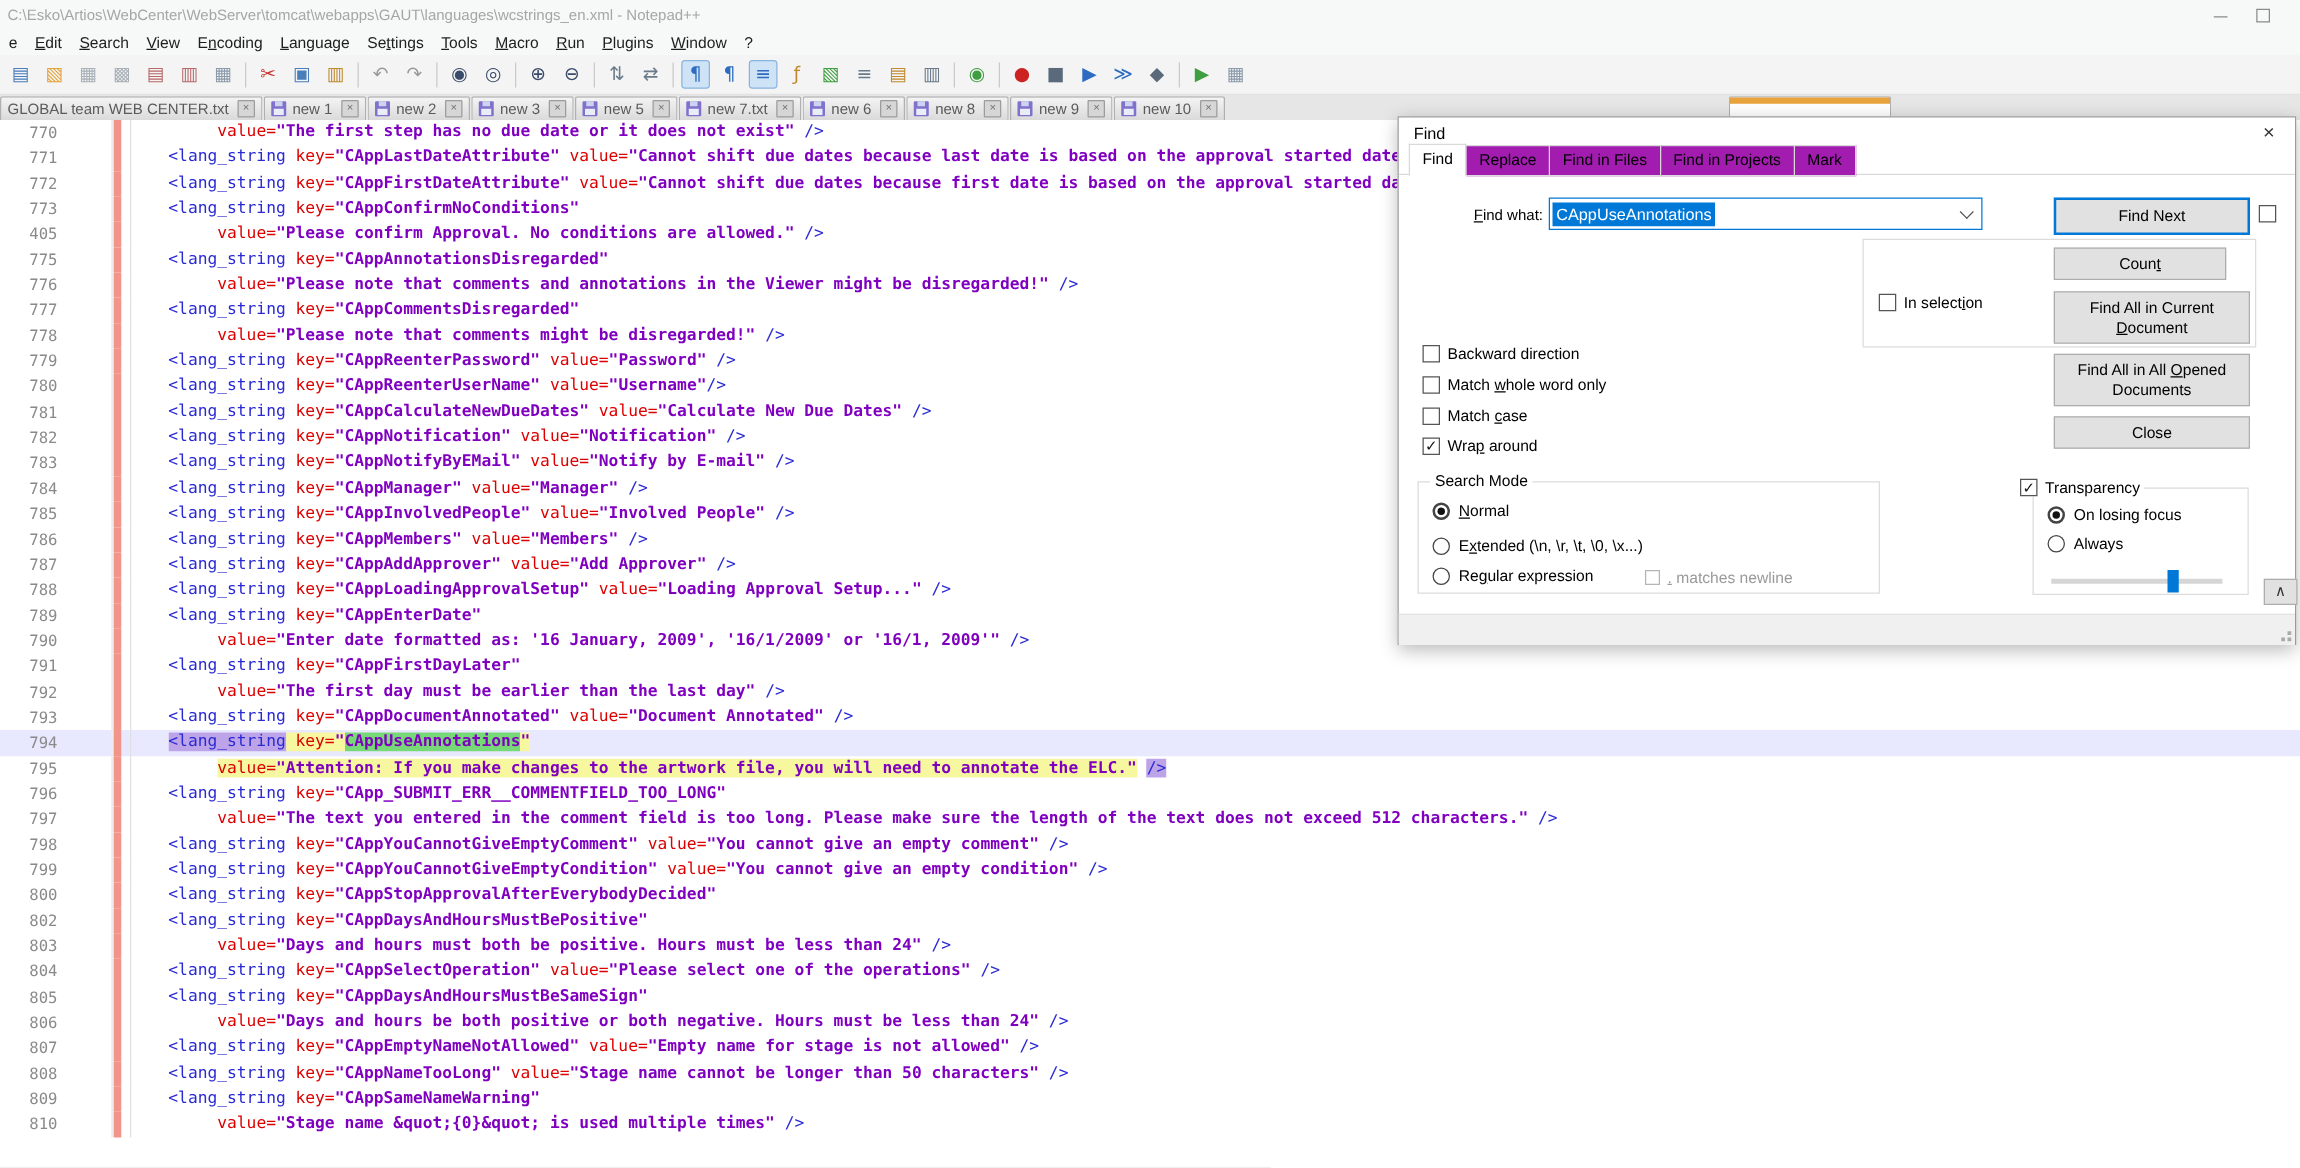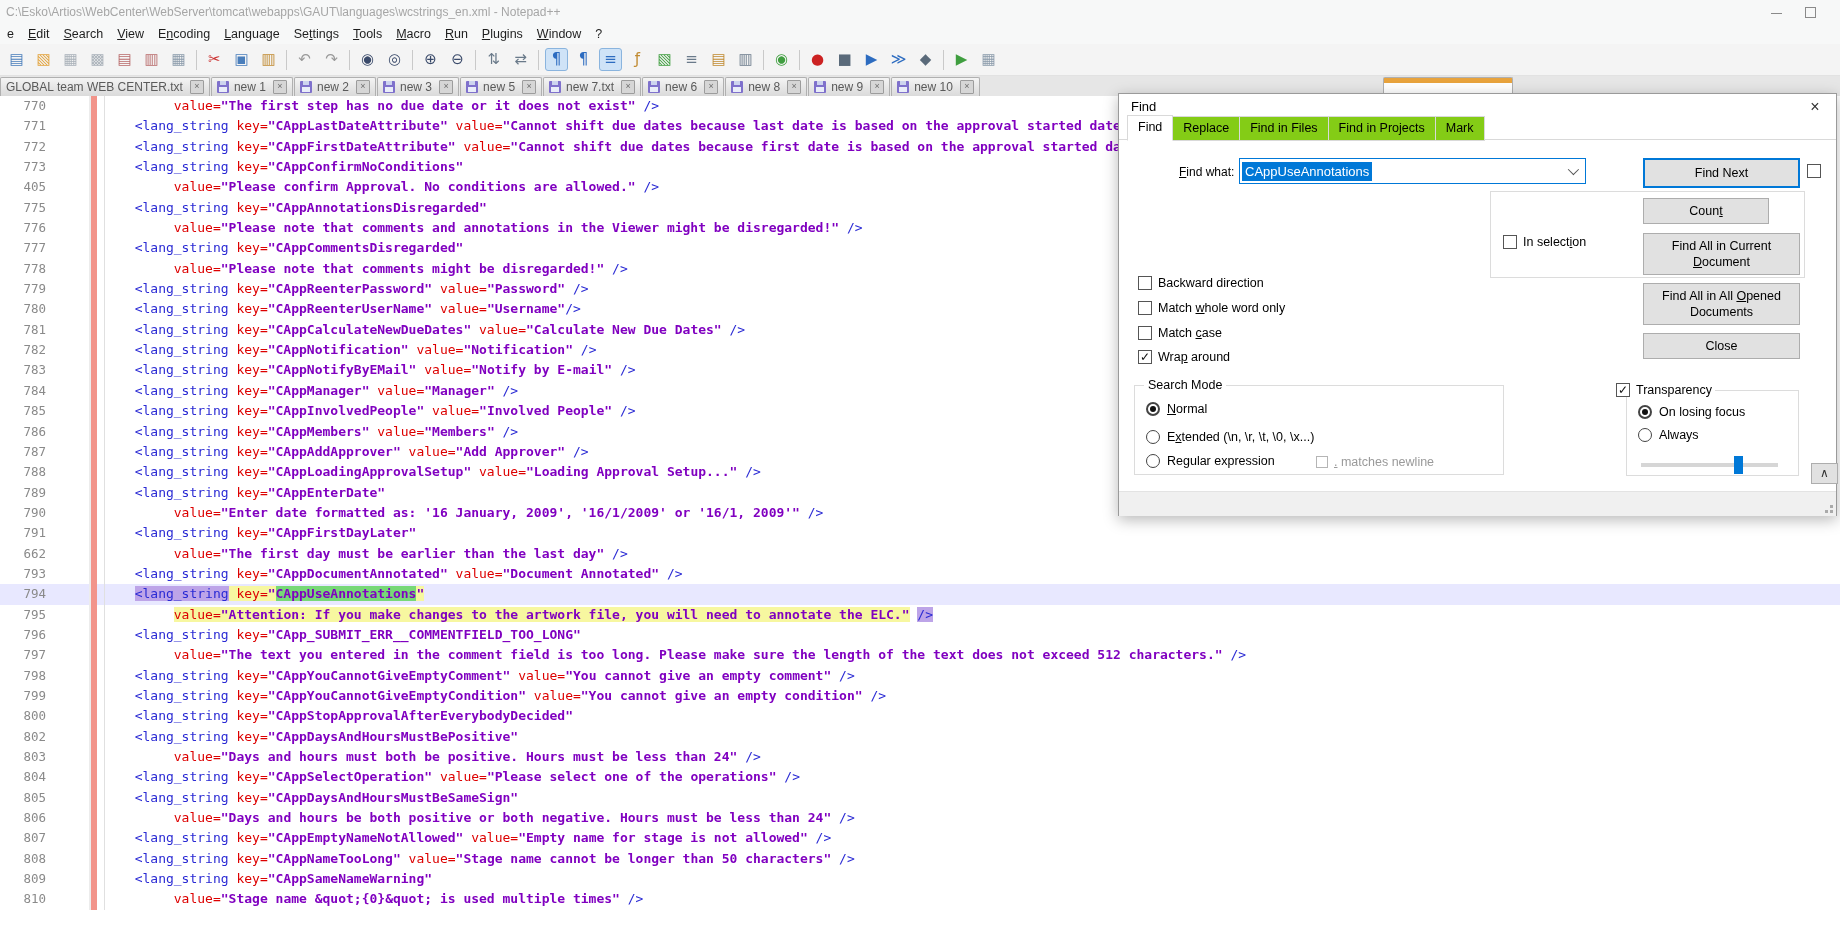--- a/index.html
+++ b/index.html
@@ -49,21 +49,21 @@
   .fold:before{content:"";position:absolute;left:7px;top:0;bottom:0;border-left:1px solid #e0e0e0;}
   .code{flex:1 1 auto;}
   .tg{color:#2a2ad4;} .at{color:#dd0000;} .vl{color:#8000c0;font-weight:bold;} .tx{color:#000;}
   .selbg{background:#bda4e8;} .yelbg{background:#f7f7a0;} .grnbg{background:#77d877;}
   
   .dlg{position:absolute;left:1118px;top:93px;width:719px;height:423px;background:#fff;
        border:1px solid #9a9a9a;box-shadow:0 4px 14px rgba(0,0,0,.28);font-size:12.5px;color:#000;z-index:5;box-sizing:border-box;}
   .dlg-title{position:absolute;left:12px;top:5px;font-size:13px;}
   .dlg-x{position:absolute;left:684px;top:3px;width:24px;height:19px;text-align:center;font-size:16px;color:#333;line-height:19px;}
   .dtabs{position:absolute;left:8px;top:22px;display:flex;z-index:2;}
-  .dtab{height:23px;line-height:23px;padding:0 10px;border:1px solid #d9d9d9;border-left:none;background:#84cc16;font-size:12.5px;}
+  .dtab{height:23px;line-height:23px;padding:0 10px;border:1px solid #d9d9d9;border-left:none;background:#a21caf;font-size:12.5px;}
   .dtab:first-child{border-left:1px solid #d9d9d9;}
   .dtab.active{background:#fff;border-bottom:1px solid #fff;height:24px;position:relative;top:-1px;border-left:1px solid #d9d9d9;}
   .dsep{position:absolute;left:0;top:45px;width:100%;border-top:1px solid #d9d9d9;}
   .lbl{position:absolute;font-size:12px;white-space:nowrap;}
   .lbl u,.cbx u,.rd u,.btn u{text-decoration:underline;}
   .combo{position:absolute;left:120px;top:64px;width:347px;height:26px;border:1px solid #0078d7;
          display:flex;align-items:center;box-sizing:border-box;background:#fff;}
   .combo .sel{margin-left:2px;background:#0078d7;color:#fff;padding:2px 3px;font-size:13px;}
   .combo .chev{margin-left:auto;margin-right:9px;width:7px;height:7px;border-right:1.6px solid #555;
          border-bottom:1.6px solid #555;transform:rotate(45deg) translateY(-2px);}
@@ -239,21 +239,21 @@
       <div class="row"><span class="ln">782</span><span class="m1"></span><span class="chg"></span><span class="fold"></span><span class="code">  <span class="tg">&lt;lang_string </span><span class="at">key=</span><span class="vl">"CAppNotification"</span><span class="tx"> </span><span class="at">value=</span><span class="vl">"Notification"</span><span class="tx"> </span><span class="tg">/&gt;</span></span></div>
       <div class="row"><span class="ln">783</span><span class="m1"></span><span class="chg"></span><span class="fold"></span><span class="code">  <span class="tg">&lt;lang_string </span><span class="at">key=</span><span class="vl">"CAppNotifyByEMail"</span><span class="tx"> </span><span class="at">value=</span><span class="vl">"Notify by E-mail"</span><span class="tx"> </span><span class="tg">/&gt;</span></span></div>
       <div class="row"><span class="ln">784</span><span class="m1"></span><span class="chg"></span><span class="fold"></span><span class="code">  <span class="tg">&lt;lang_string </span><span class="at">key=</span><span class="vl">"CAppManager"</span><span class="tx"> </span><span class="at">value=</span><span class="vl">"Manager"</span><span class="tx"> </span><span class="tg">/&gt;</span></span></div>
       <div class="row"><span class="ln">785</span><span class="m1"></span><span class="chg"></span><span class="fold"></span><span class="code">  <span class="tg">&lt;lang_string </span><span class="at">key=</span><span class="vl">"CAppInvolvedPeople"</span><span class="tx"> </span><span class="at">value=</span><span class="vl">"Involved People"</span><span class="tx"> </span><span class="tg">/&gt;</span></span></div>
       <div class="row"><span class="ln">786</span><span class="m1"></span><span class="chg"></span><span class="fold"></span><span class="code">  <span class="tg">&lt;lang_string </span><span class="at">key=</span><span class="vl">"CAppMembers"</span><span class="tx"> </span><span class="at">value=</span><span class="vl">"Members"</span><span class="tx"> </span><span class="tg">/&gt;</span></span></div>
       <div class="row"><span class="ln">787</span><span class="m1"></span><span class="chg"></span><span class="fold"></span><span class="code">  <span class="tg">&lt;lang_string </span><span class="at">key=</span><span class="vl">"CAppAddApprover"</span><span class="tx"> </span><span class="at">value=</span><span class="vl">"Add Approver"</span><span class="tx"> </span><span class="tg">/&gt;</span></span></div>
       <div class="row"><span class="ln">788</span><span class="m1"></span><span class="chg"></span><span class="fold"></span><span class="code">  <span class="tg">&lt;lang_string </span><span class="at">key=</span><span class="vl">"CAppLoadingApprovalSetup"</span><span class="tx"> </span><span class="at">value=</span><span class="vl">"Loading Approval Setup..."</span><span class="tx"> </span><span class="tg">/&gt;</span></span></div>
       <div class="row"><span class="ln">789</span><span class="m1"></span><span class="chg"></span><span class="fold"></span><span class="code">  <span class="tg">&lt;lang_string </span><span class="at">key=</span><span class="vl">"CAppEnterDate"</span></span></div>
       <div class="row"><span class="ln">790</span><span class="m1"></span><span class="chg"></span><span class="fold"></span><span class="code">       <span class="at">value=</span><span class="vl">"Enter date formatted as: '16 January, 2009', '16/1/2009' or '16/1, 2009'"</span><span class="tx"> </span><span class="tg">/&gt;</span></span></div>
       <div class="row"><span class="ln">791</span><span class="m1"></span><span class="chg"></span><span class="fold"></span><span class="code">  <span class="tg">&lt;lang_string </span><span class="at">key=</span><span class="vl">"CAppFirstDayLater"</span></span></div>
-      <div class="row"><span class="ln">662</span><span class="m1"></span><span class="chg"></span><span class="fold"></span><span class="code">       <span class="at">value=</span><span class="vl">"The first day must be earlier than the last day"</span><span class="tx"> </span><span class="tg">/&gt;</span></span></div>
+      <div class="row"><span class="ln">792</span><span class="m1"></span><span class="chg"></span><span class="fold"></span><span class="code">       <span class="at">value=</span><span class="vl">"The first day must be earlier than the last day"</span><span class="tx"> </span><span class="tg">/&gt;</span></span></div>
       <div class="row"><span class="ln">793</span><span class="m1"></span><span class="chg"></span><span class="fold"></span><span class="code">  <span class="tg">&lt;lang_string </span><span class="at">key=</span><span class="vl">"CAppDocumentAnnotated"</span><span class="tx"> </span><span class="at">value=</span><span class="vl">"Document Annotated"</span><span class="tx"> </span><span class="tg">/&gt;</span></span></div>
       <div class="row cur"><span class="ln">794</span><span class="m1"></span><span class="chg"></span><span class="fold"></span><span class="code">  <span class="tg selbg">&lt;lang_string</span><span class="tx yelbg"> </span><span class="at yelbg">key=</span><span class="vl yelbg">"</span><span class="vl grnbg">CAppUseAnnotations</span><span class="vl yelbg">"</span></span></div>
       <div class="row"><span class="ln">795</span><span class="m1"></span><span class="chg"></span><span class="fold"></span><span class="code">       <span class="at yelbg">value=</span><span class="vl yelbg">"Attention: If you make changes to the artwork file, you will need to annotate the ELC."</span><span class="tx"> </span><span class="tg selbg">/&gt;</span></span></div>
       <div class="row"><span class="ln">796</span><span class="m1"></span><span class="chg"></span><span class="fold"></span><span class="code">  <span class="tg">&lt;lang_string </span><span class="at">key=</span><span class="vl">"CApp_SUBMIT_ERR__COMMENTFIELD_TOO_LONG"</span></span></div>
       <div class="row"><span class="ln">797</span><span class="m1"></span><span class="chg"></span><span class="fold"></span><span class="code">       <span class="at">value=</span><span class="vl">"The text you entered in the comment field is too long. Please make sure the length of the text does not exceed 512 characters."</span><span class="tx"> </span><span class="tg">/&gt;</span></span></div>
       <div class="row"><span class="ln">798</span><span class="m1"></span><span class="chg"></span><span class="fold"></span><span class="code">  <span class="tg">&lt;lang_string </span><span class="at">key=</span><span class="vl">"CAppYouCannotGiveEmptyComment"</span><span class="tx"> </span><span class="at">value=</span><span class="vl">"You cannot give an empty comment"</span><span class="tx"> </span><span class="tg">/&gt;</span></span></div>
       <div class="row"><span class="ln">799</span><span class="m1"></span><span class="chg"></span><span class="fold"></span><span class="code">  <span class="tg">&lt;lang_string </span><span class="at">key=</span><span class="vl">"CAppYouCannotGiveEmptyCondition"</span><span class="tx"> </span><span class="at">value=</span><span class="vl">"You cannot give an empty condition"</span><span class="tx"> </span><span class="tg">/&gt;</span></span></div>
       <div class="row"><span class="ln">800</span><span class="m1"></span><span class="chg"></span><span class="fold"></span><span class="code">  <span class="tg">&lt;lang_string </span><span class="at">key=</span><span class="vl">"CAppStopApprovalAfterEverybodyDecided"</span></span></div>
       <div class="row"><span class="ln">802</span><span class="m1"></span><span class="chg"></span><span class="fold"></span><span class="code">  <span class="tg">&lt;lang_string </span><span class="at">key=</span><span class="vl">"CAppDaysAndHoursMustBePositive"</span></span></div>
       <div class="row"><span class="ln">803</span><span class="m1"></span><span class="chg"></span><span class="fold"></span><span class="code">       <span class="at">value=</span><span class="vl">"Days and hours must both be positive. Hours must be less than 24"</span><span class="tx"> </span><span class="tg">/&gt;</span></span></div>
@@ -283,21 +283,21 @@
       <span class="sel">CAppUseAnnotations</span>
       <span class="chev"></span>
     </div>
 
     <div class="btn def" style="left:524px;top:64px;width:157px;height:30px;">Find Next</div>
     <div class="cbx" style="left:688px;top:70px;">
         <span class="bx"></span>
       </div>
 
     <div class="grp" style="left:371px;top:97px;width:315px;height:87px;"></div>
-    <div class="btn" style="left:524px;top:104px;width:126px;height:26px;">Coun<u>t</u></div>
+    <div class="btn" style="left:524px;top:104px;width:138px;height:26px;">Coun<u>t</u></div>
     <div class="btn" id="btn-fac" style="left:524px;top:139px;width:157px;height:42px;">
         <span>
           <span style="display: block;">Find All in Current</span>
           <span style="display: block;"><u>D</u>ocument</span>
         </span>
       </div>
     <div class="cbx" style="left:384px;top:141px;">
       <span class="bx"></span>
       <span>In select<u>i</u>on</span>
     </div>

